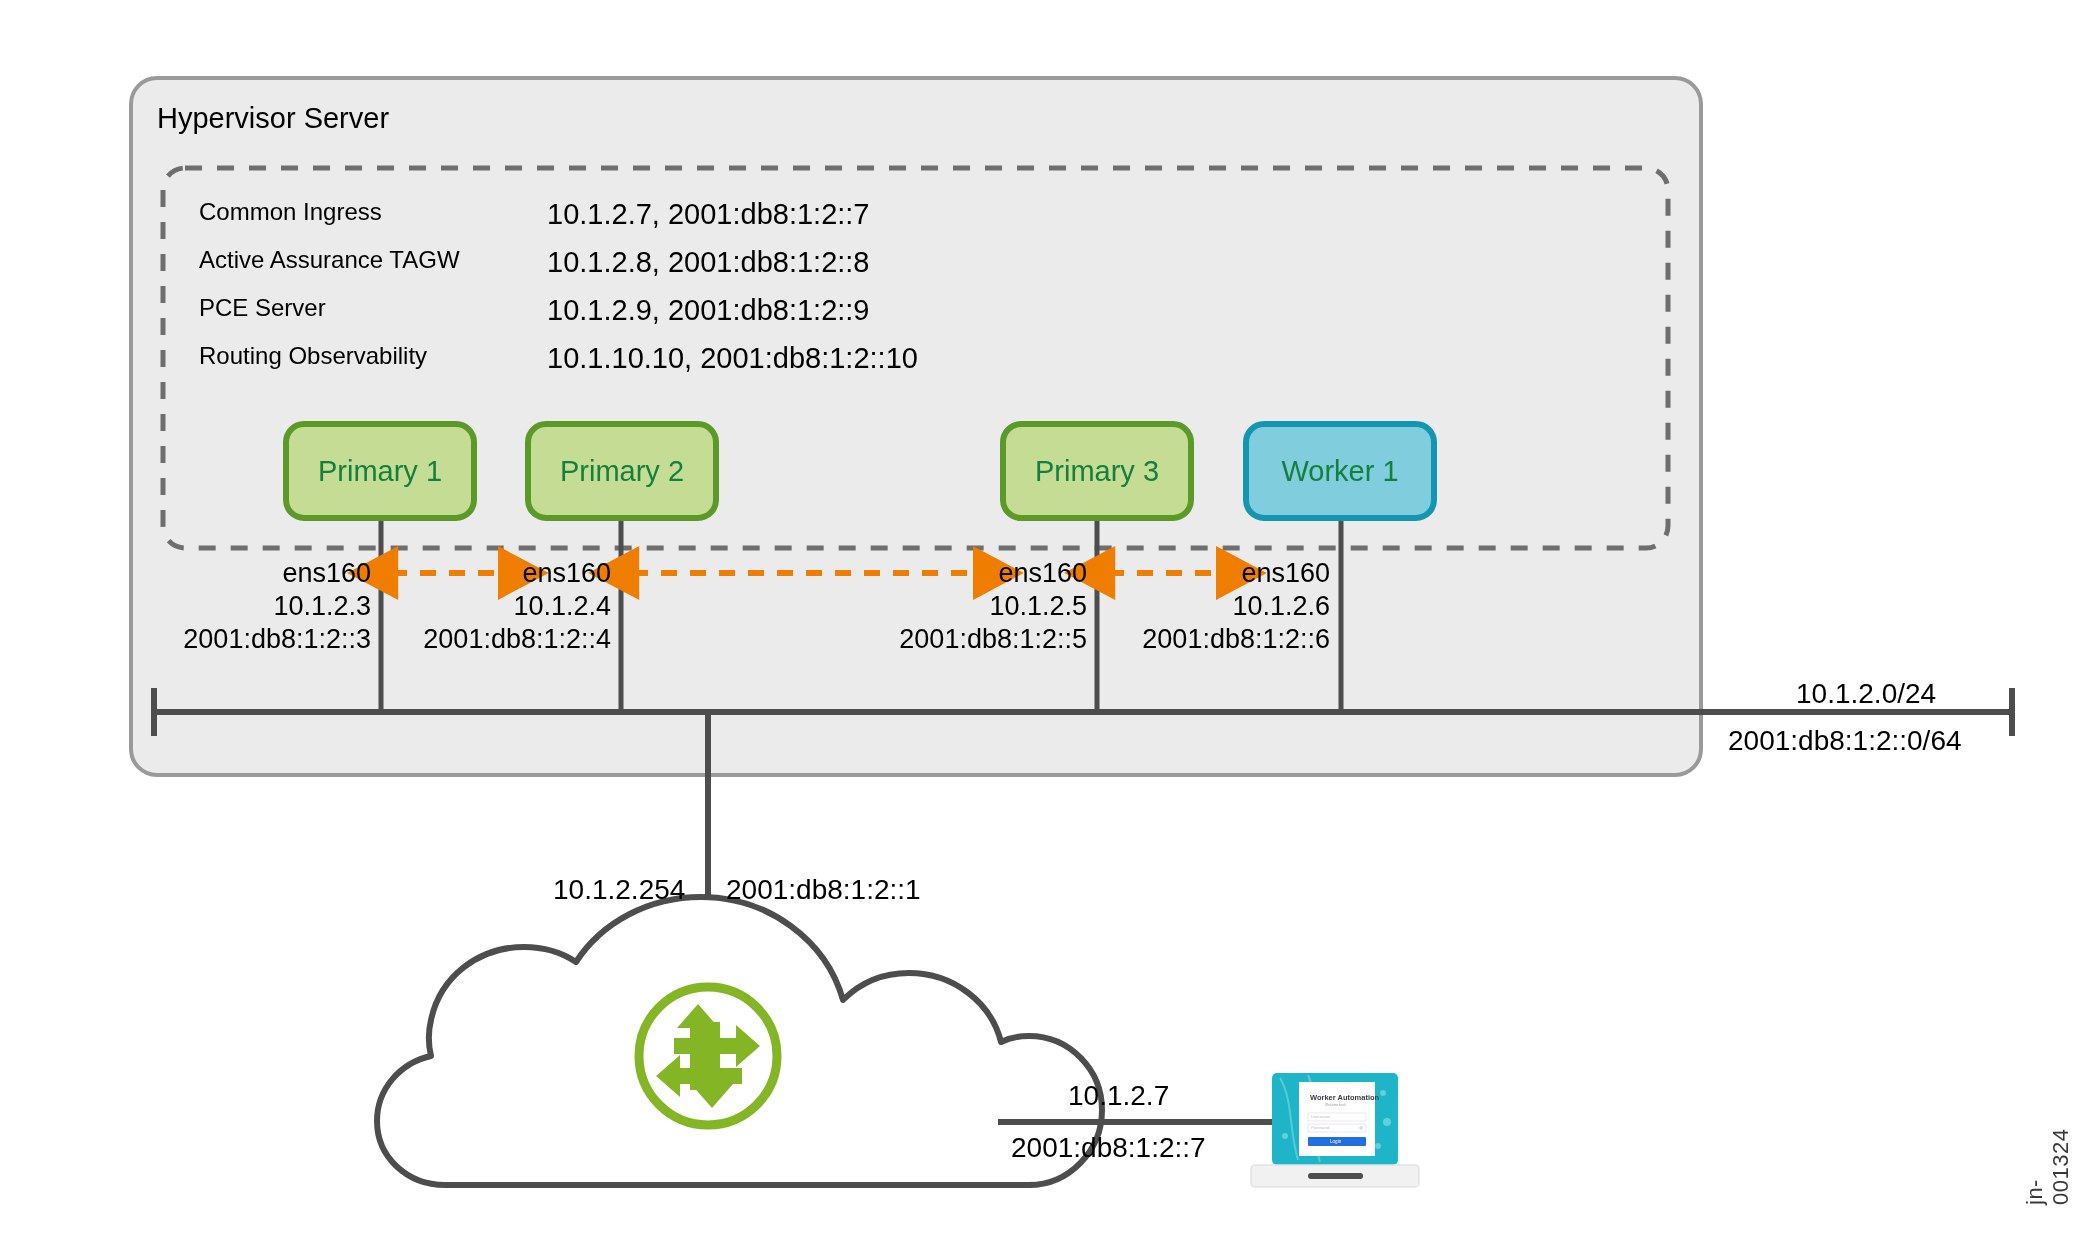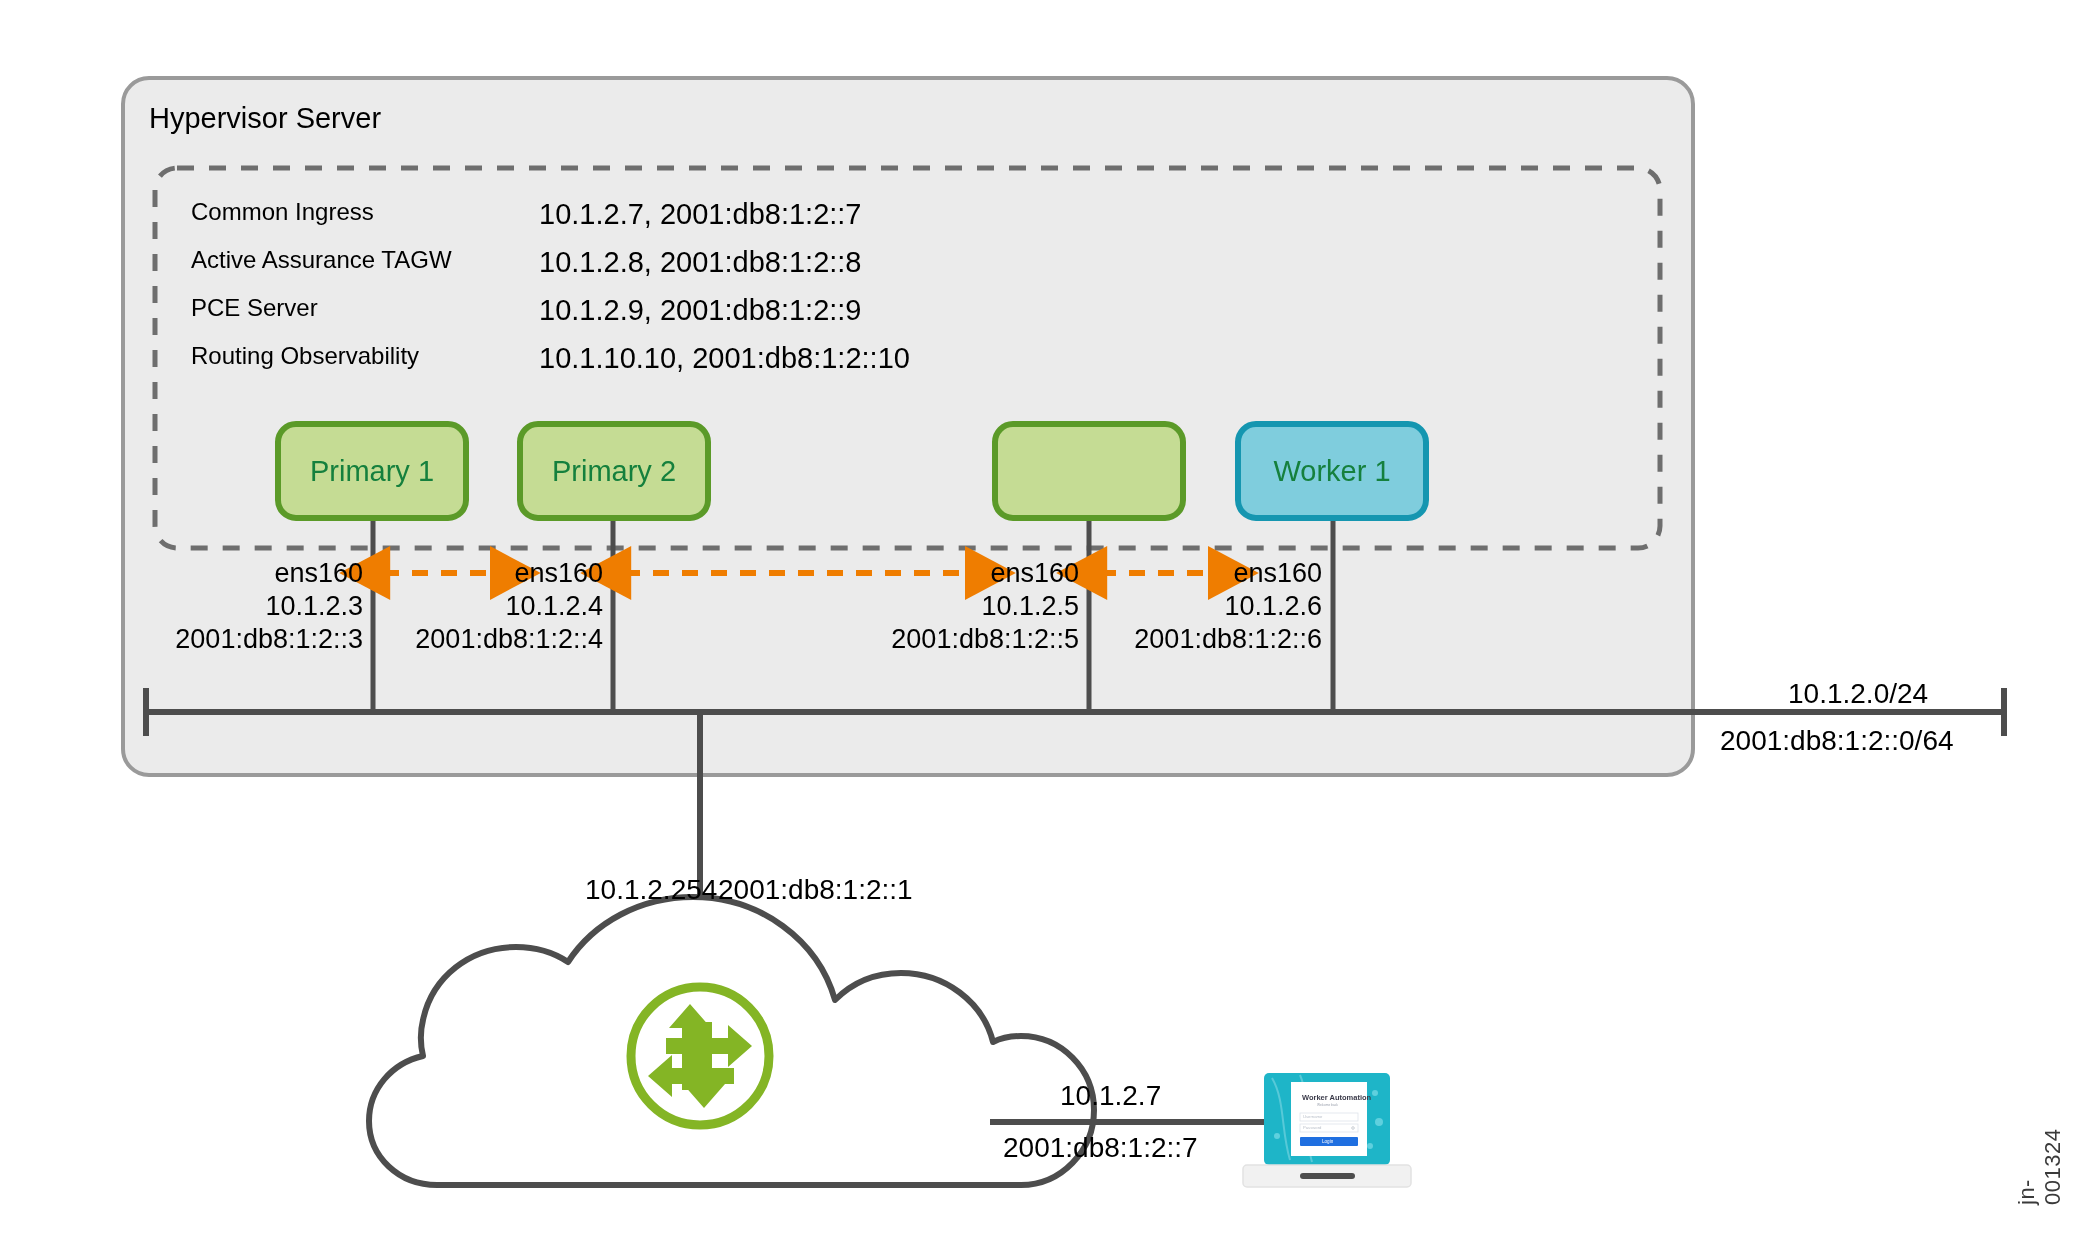--- a/index.html
+++ b/index.html
@@ -10,21 +10,21 @@
   body {
     width: 2100px;
     height: 1260px;
     position: relative;
     overflow: hidden;
     font-family: "Liberation Sans", sans-serif;
     color: #000000;
   }
   #stage {
     position: absolute;
-    left: 0; top: 0;
+    left: 8px; top: 0;
     width: 1752px;
     height: 1260px;
   }
   svg.layer {
     position: absolute;
     left: 0; top: 0;
     width: 2100px;
     height: 1260px;
     overflow: visible;
   }
@@ -210,20 +210,21 @@
   <div class="txt svc-addr" style="left:539px; top:248px;">10.1.2.8, 2001:db8:1:2::8</div>
 
   <div class="txt svc-name" style="left:191px; top:296px;">PCE Server</div>
   <div class="txt svc-addr" style="left:539px; top:296px;">10.1.2.9, 2001:db8:1:2::9</div>
 
   <div class="txt svc-name" style="left:191px; top:344px;">Routing Observability</div>
   <div class="txt svc-addr" style="left:539px; top:344px;">10.1.10.10, 2001:db8:1:2::10</div>
 
   <div class="node-label" style="left:278px; top:424px; width:188px; height:94px;">Primary 1</div>
   <div class="node-label" style="left:520px; top:424px; width:188px; height:94px;text-align:right;">Primary 2</div>
+  <div class="node-label" style="left:995px; top:424px; width:188px; height:94px;">Primary 3</div>
   <div class="node-label" style="left:1238px; top:424px; width:188px; height:94px;">Worker 1</div>
 
   <div class="iface-block" style="left:63px; top:557px; width:300px;">
     <div>ens160</div>
     <div>10.1.2.3</div>
     <div>2001:db8:1:2::3</div>
   </div>
 
   <div class="iface-block" style="left:303px; top:557px; width:300px;">
     <div>ens160</div>
@@ -239,21 +240,21 @@
 
   <div class="iface-block" style="left:1022px; top:557px; width:300px;">
     <div>ens160</div>
     <div>10.1.2.6</div>
     <div>2001:db8:1:2::6</div>
   </div>
 
   <div class="txt subnet-lbl" style="left:1788px; top:680px;">10.1.2.0/24</div>
   <div class="txt subnet-lbl" style="left:1720px; top:727px;">2001:db8:1:2::0/64</div>
 
-  <div class="txt gw-lbl" style="left:545px; top:876px;margin-left:40px;">10.1.2.254</div>
+  <div class="txt gw-lbl" style="left:545px; top:876px;">10.1.2.254</div>
   <div class="txt gw-lbl" style="left:718px; top:876px;">2001:db8:1:2::1</div>
 
   <div class="txt laptop-lbl" style="left:1060px; top:1082px;">10.1.2.7</div>
   <div class="txt laptop-lbl" style="left:1003px; top:1134px;">2001:db8:1:2::7</div>
 
   <div class="laptop-screen-title" style="left:1302px; top:1093px;">Worker Automation</div>
   <div class="laptop-screen-sub" style="left:1317px; top:1103px;">Welcome back</div>
   <div class="laptop-field-text" style="left:1303px; top:1114px;">Username</div>
   <div class="laptop-field-text" style="left:1303px; top:1125px;">Password</div>
   <div class="laptop-btn-text" style="left:1322px; top:1139px;">Login</div>

